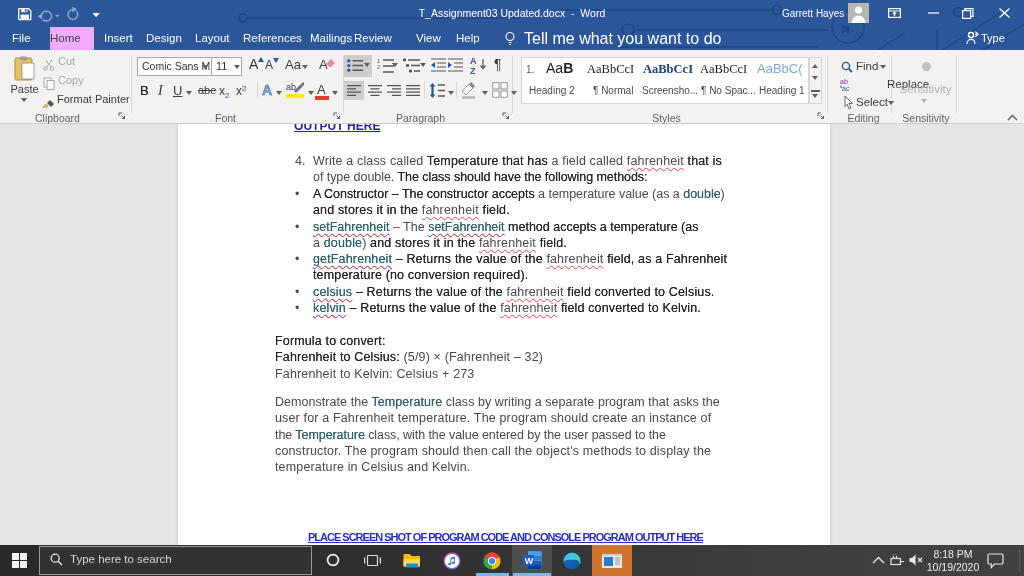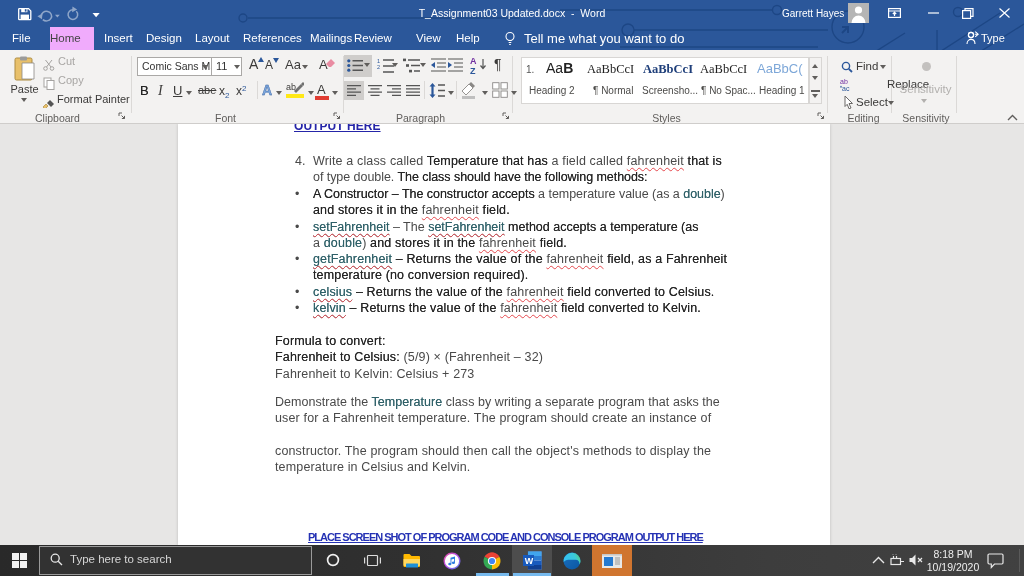--- a/index.html
+++ b/index.html
@@ -117,21 +117,21 @@
 <div class="tab" style="left:310px;width:42px;">Mailings</div>
 <div class="tab" style="left:354px;width:38px;">Review</div>
 <div class="tab" style="left:416px;width:26px;">View</div>
 <div class="tab" style="left:456px;width:26px;">Help</div>
 <svg class="abs" style="left:504px;top:31px" width="12" height="16" viewBox="0 0 12 16">
   <g stroke="#fff" fill="none" stroke-width="1.1">
     <circle cx="6" cy="5.5" r="4"></circle>
       <path d="M4.5 9.5 h3 M4.7 11.5 h2.6 M5.2 13.5 h1.6"></path>
   </g>
 </svg>
-<div class="tab" style="left:524px;font-size:13px;">Tell me what you want to do</div>
+<div class="tab" style="left:524px;font-size:16px;">Tell me what you want to do</div>
 <svg class="abs" style="left:966px;top:31px" width="13" height="14" viewBox="0 0 13 14">
   <g stroke="#fff" fill="none" stroke-width="1.1">
     <circle cx="5" cy="4" r="2.6"></circle>
       <path d="M0.8 13 a4.5 5 0 0 1 8.4 0 z M9 6.5 l3.5 -3 m0 0 l-3.5 -3" opacity="0"></path>
     <circle cx="5" cy="4" r="2.6"></circle>
       <path d="M1 13 c0 -3 2 -4.6 4 -4.6 s4 1.6 4 4.6"></path>
     <path d="M9.2 5.8 l3 -2.6 l-3 -2.6 M12.2 3.2 h-3.4"></path>
   </g>
 </svg>
 <div class="tab" style="left:981px;font-size:11px;">Type</div>
@@ -401,21 +401,21 @@
 
   <div class="dt" style="left:295px;top:176.1px;">•</div>
   <div class="dt" style="left:313px;top:176.1px;"><span class="teal sq">kelvin</span> <span class="b">– Returns the value of the</span> <span class="sq">fahrenheit</span> <span class="b">field converted to Kelvin.</span></div>
 
   <div class="dt" style="left:275px;top:209px;"><span class="b">Formula to convert:</span><br>
   <span class="b">Fahrenheit to Celsius:</span> (5/9) × (Fahrenheit – 32)<br>
   Fahrenheit to Kelvin: Celsius + 273</div>
 
   <div class="dt" style="left:275px;top:270px;"><span style="letter-spacing:0.05px">Demonstrate the <span class="teal">Temperature</span> class by writing a separate program that asks the</span><br>
   user for a Fahrenheit temperature. The program should create an instance of<br>
-  <br>
+  <span style="letter-spacing:-0.07px">the <span class="teal">Temperature</span> class, with the value entered by the user passed to the</span><br>
   constructor. The program should then call the object's methods to display the<br>
   temperature in Celsius and Kelvin.</div>
 
 
   <div class="dt" style="left:308px;top:405px;color:#2532b4;text-decoration:underline;font-size:11px;font-weight:bold;letter-spacing:-1.0px;">PLACE SCREEN SHOT OF PROGRAM CODE AND CONSOLE PROGRAM OUTPUT HERE</div>
 </div>
 
 <div id="taskbar" class="abs"></div>
 <div id="taskbar-content" class="abs" style="left:0;top:545px;width:1024px;height:31px;transform:translateZ(0);">
 

